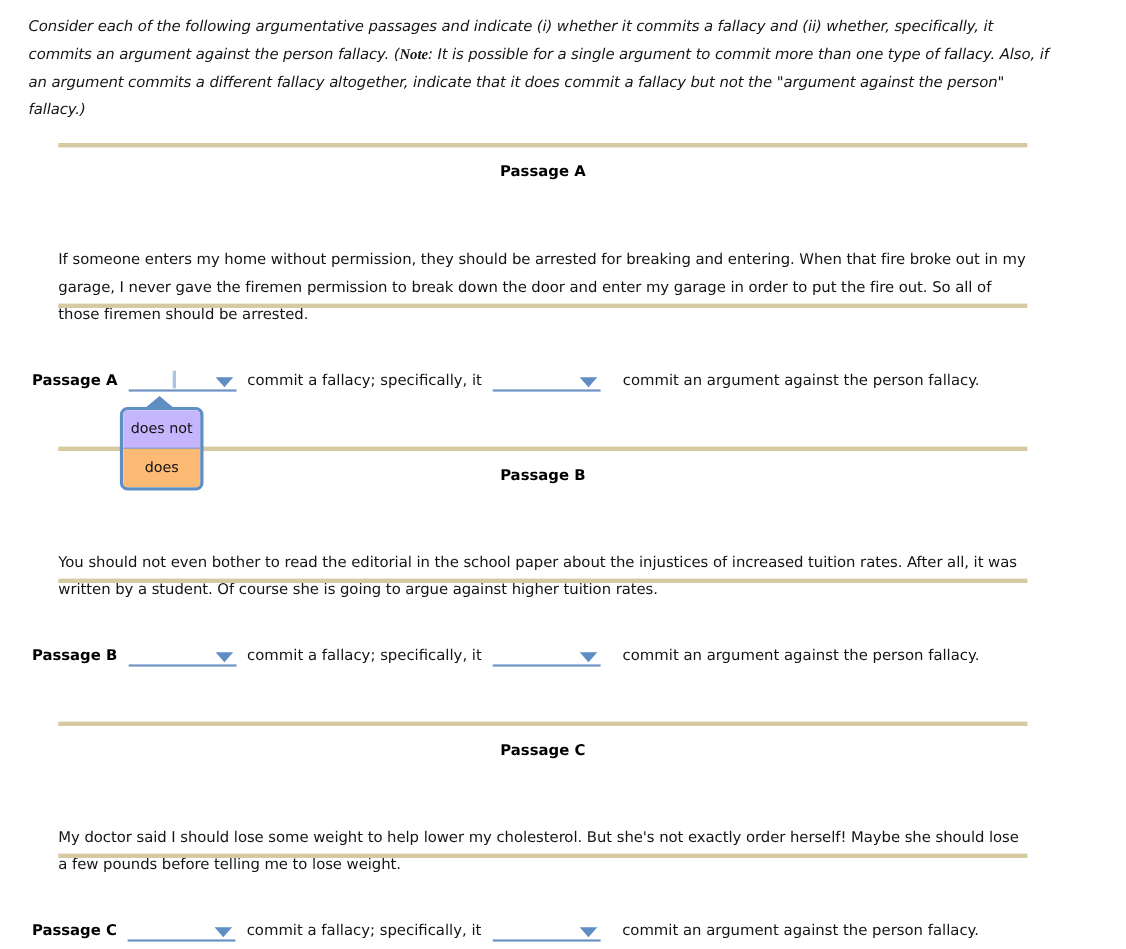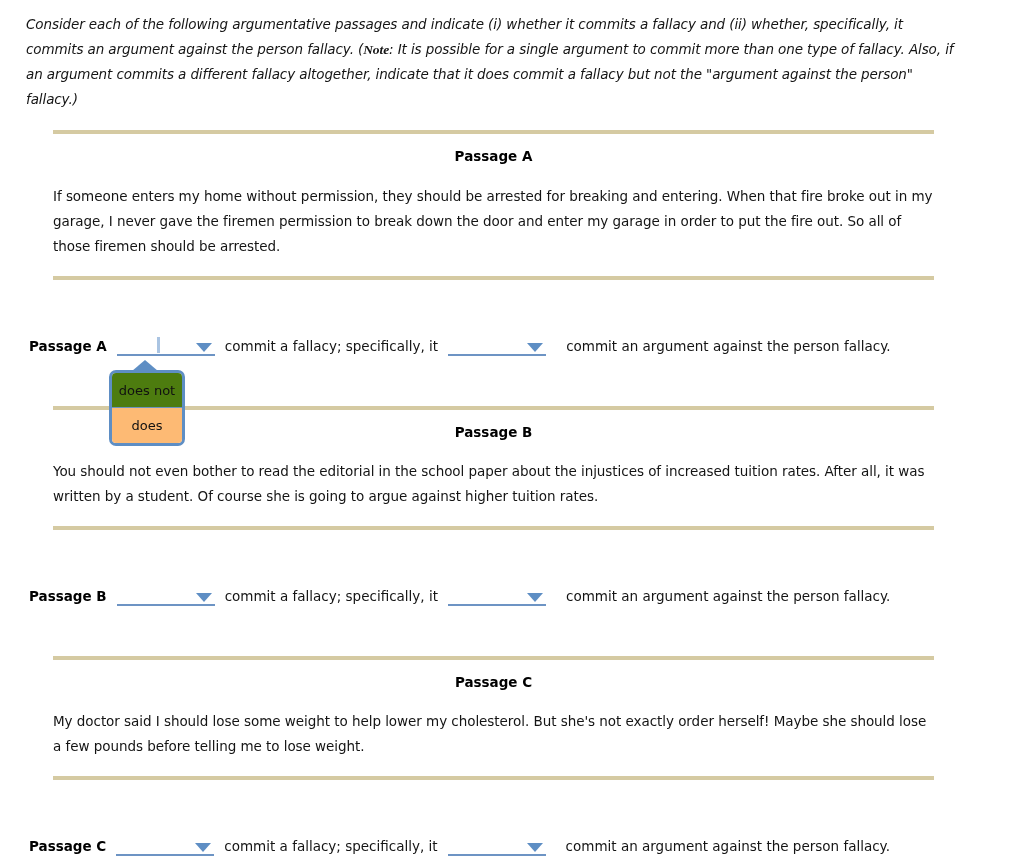--- a/index.html
+++ b/index.html
@@ -56,20 +56,21 @@
     color: #000000;
   }
   .passage-body {
     position: absolute;
     left: 53px;
     width: 884px;
     font-size: 13.5px;
     line-height: 25px;
     color: #141414;
     letter-spacing: -0.05px;
+    margin-top: 40px;
   }
 
   
   .answer-row {
     position: absolute;
     left: 29px;
     height: 24px;
     display: flex;
     align-items: center;
     font-size: 13.5px;
@@ -143,21 +144,21 @@
   }
   .dd-item {
     height: 35px;
     line-height: 35px;
     text-align: center;
     font-size: 13px;
     color: #111111;
     background: #fdba74;
   }
   .dd-item.selected {
-    background: #4d7c0f;
+    background: #c4b5fd;
     border-bottom: 1px solid #6c93bd;
   }
 </style>
 </head>
 <body>
 
 <div class="instructions">
   <span>Consider each of the following argumentative passages and indicate (i) whether it commits a fallacy and (ii) whether, specifically, it commits an argument against the person fallacy. (</span><b>Note</b><span>: It is possible for a single argument to commit more than one type of fallacy. Also, if an argument commits a different fallacy altogether, indicate that it does commit a fallacy but not the "argument against the person" fallacy.)</span>
 </div>
 

